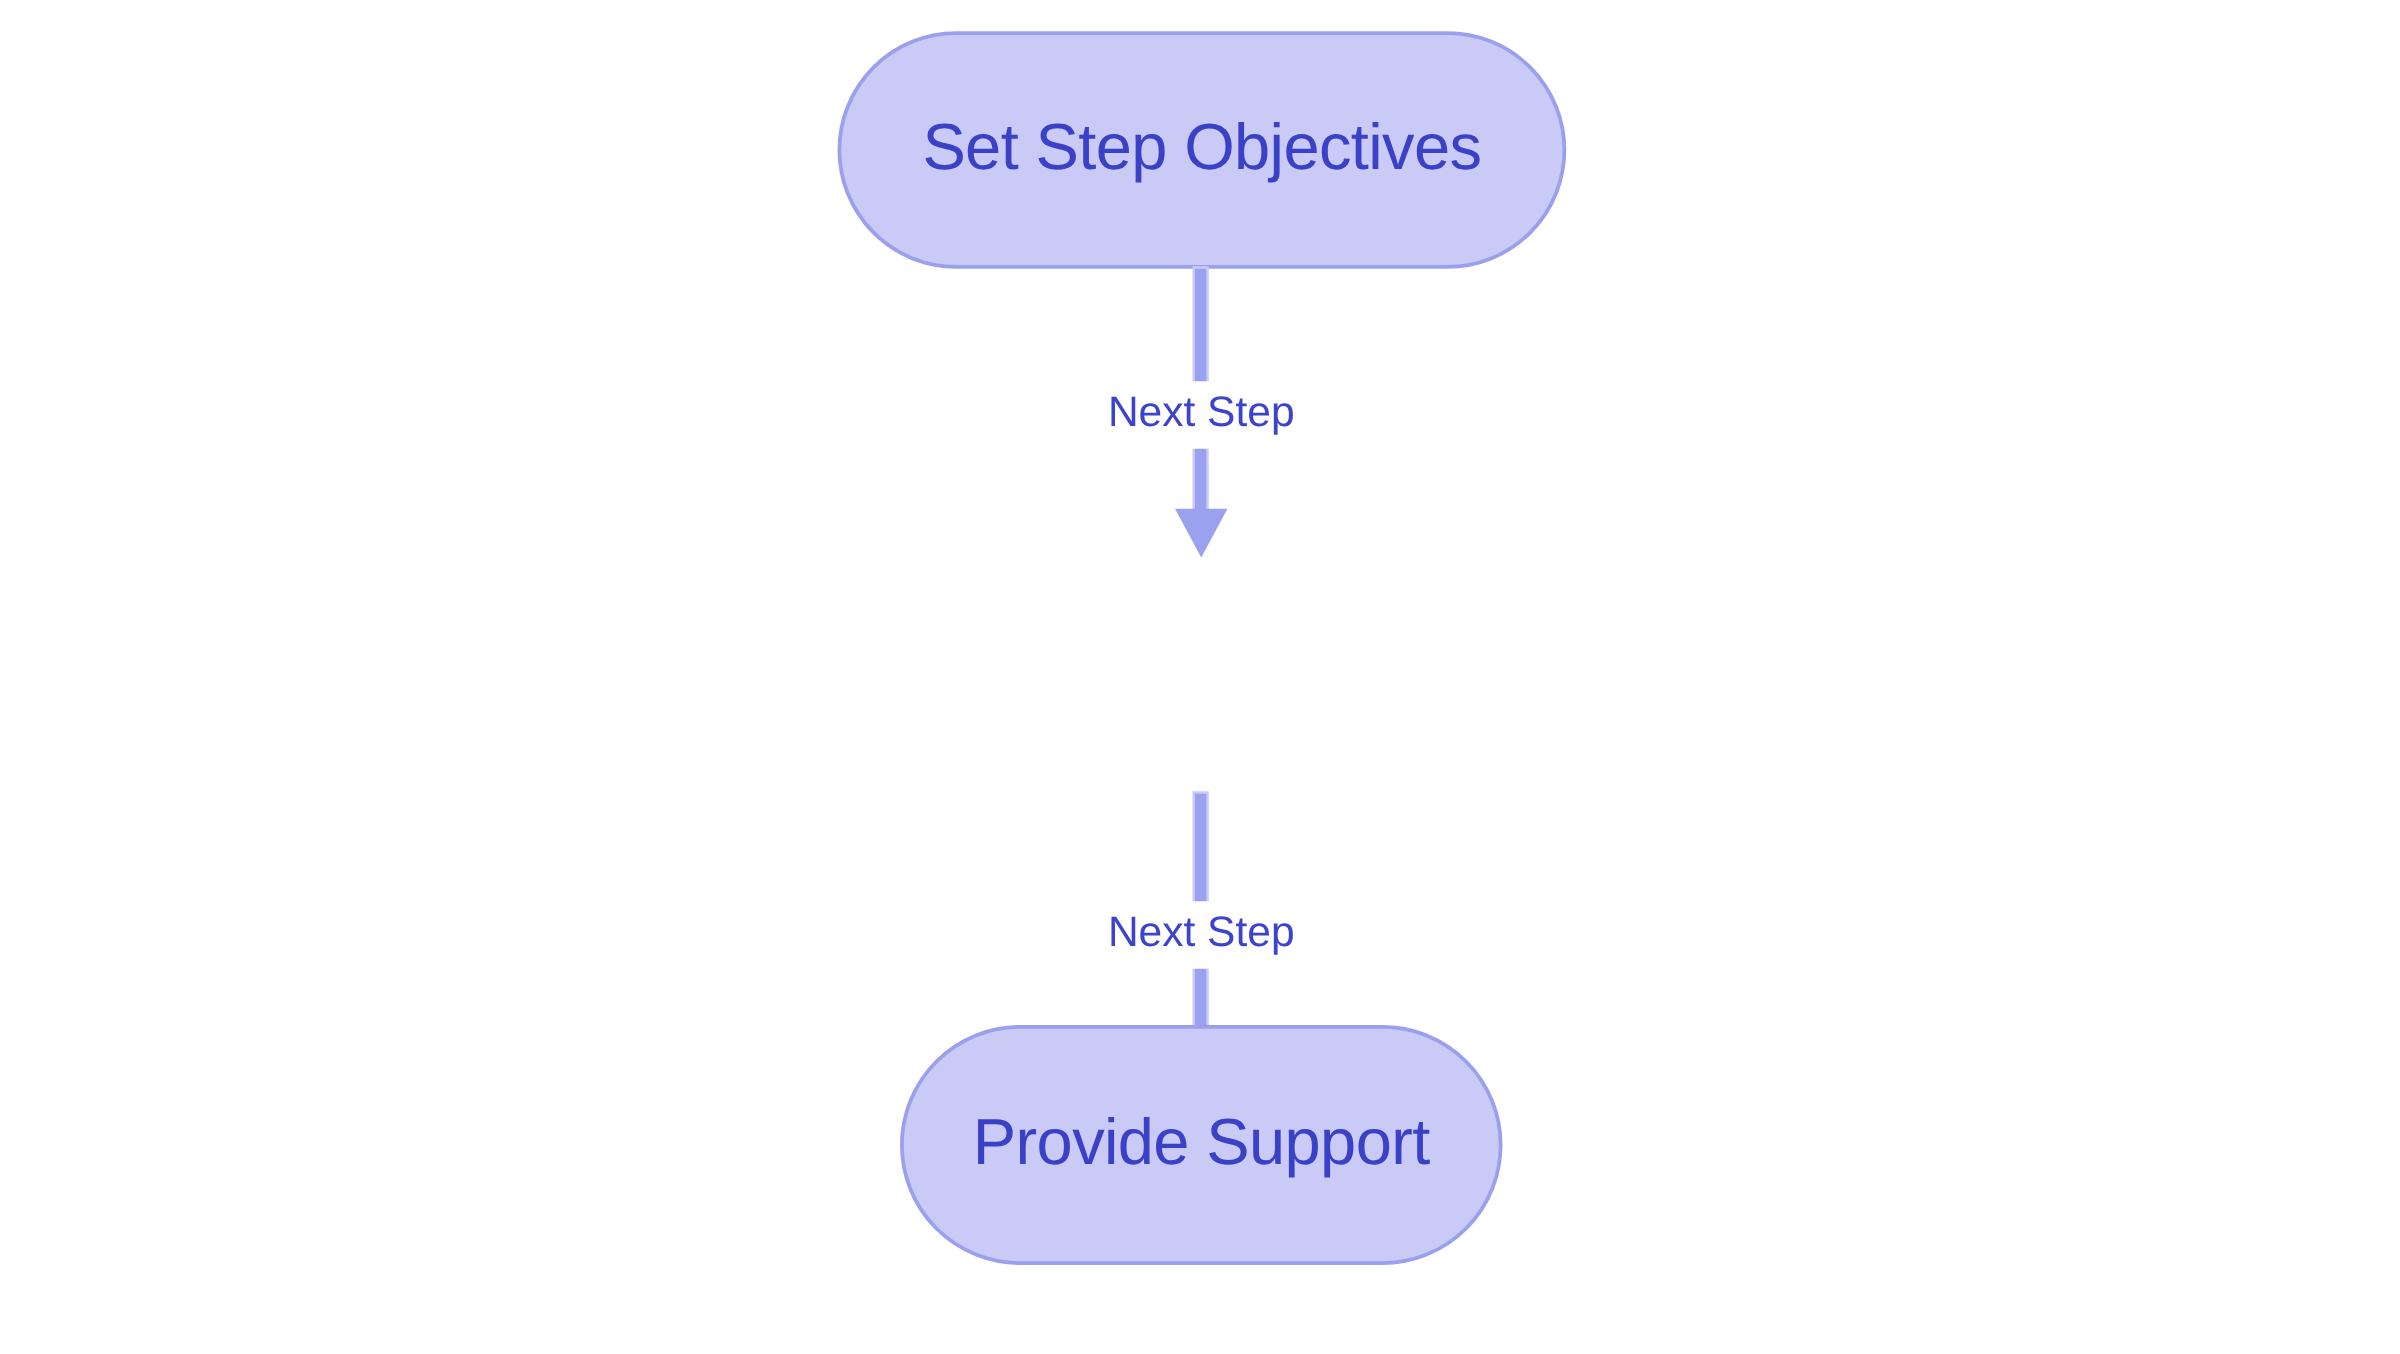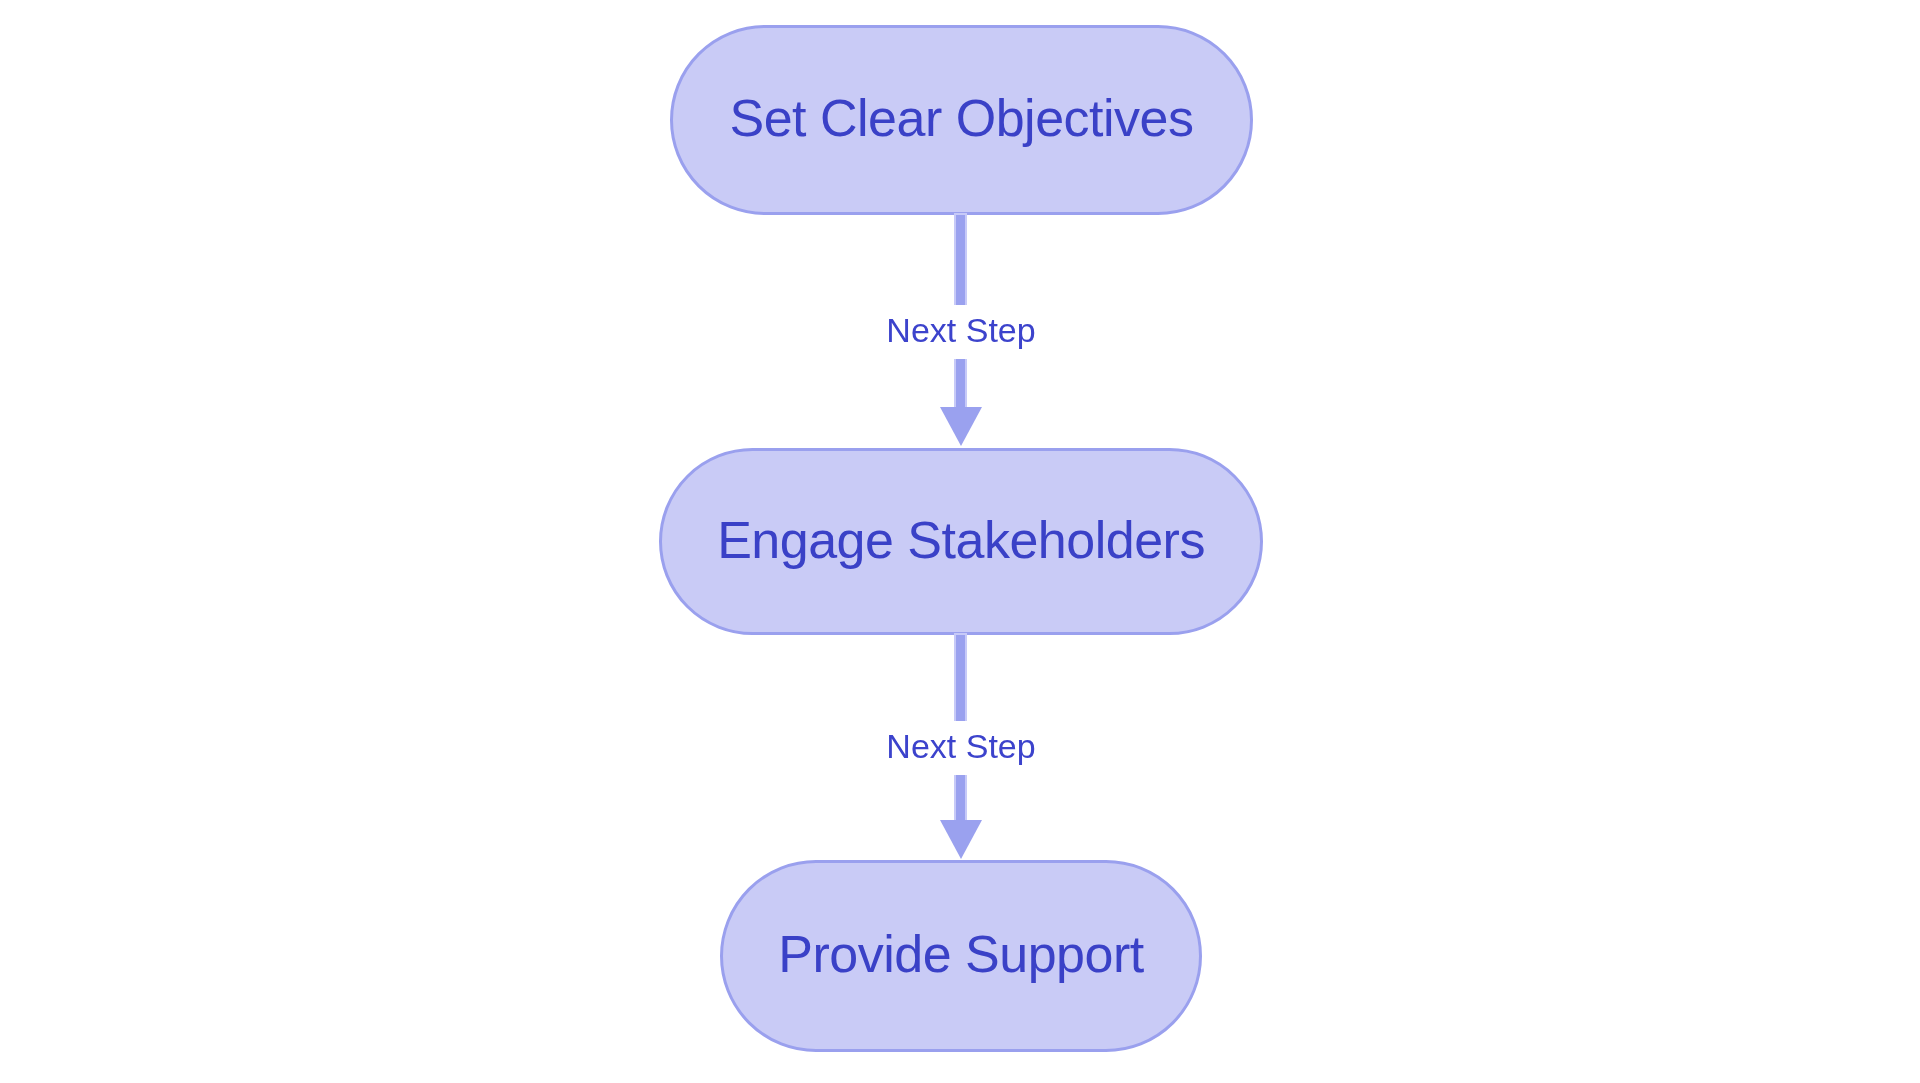--- a/index.html
+++ b/index.html
@@ -37,21 +37,21 @@
     font-size: 52px;
     letter-spacing: -0.5px;
     color: var(--node-text);
     white-space: nowrap;
     line-height: 1;
     padding-bottom: 4px;
   }
 
   .node-1 { left: 670px; top:  25px; width: 583px; height: 190px; }
   .node-2 { left: 659px; top: 448px; width: 604px; height: 187px; }
-  .node-3 { left: 720px; top: 860px; width: 482px; height: 192px; }
+  .node-3 { left: 720px; top: 820px; width: 482px; height: 192px; }
 
   .edge-line {
     position: absolute;
     width: 9px;
     background: var(--edge-line);
     box-shadow: 0 0 0 2px var(--edge-halo);
   }
   .edge-1 .edge-line { left: 956px; top: 215px; height: 194px; }
   .edge-2 .edge-line { left: 956px; top: 635px; height: 187px; }
 
@@ -78,32 +78,29 @@
   }
   .edge-1 .edge-label { left: 961px; top: 332px; }
   .edge-2 .edge-label { left: 961px; top: 748px; }
 </style>
 </head>
 <body>
 
 <div class="canvas">
 
   <div class="node node-1">
-    <span class="node-label">Set Clear Objectives</span>
+    <span class="node-label">Set Step Objectives</span>
   </div>
 
   <div class="edge edge-1">
     <div class="edge-line"></div>
     <div class="edge-arrowhead"></div>
     <div class="edge-label">Next Step</div>
   </div>
 
-  <div class="node node-2">
-    <span class="node-label">Engage Stakeholders</span>
-  </div>
 
   <div class="edge edge-2">
     <div class="edge-line"></div>
     <div class="edge-arrowhead"></div>
     <div class="edge-label">Next Step</div>
   </div>
 
   <div class="node node-3">
     <span class="node-label">Provide Support</span>
   </div>

